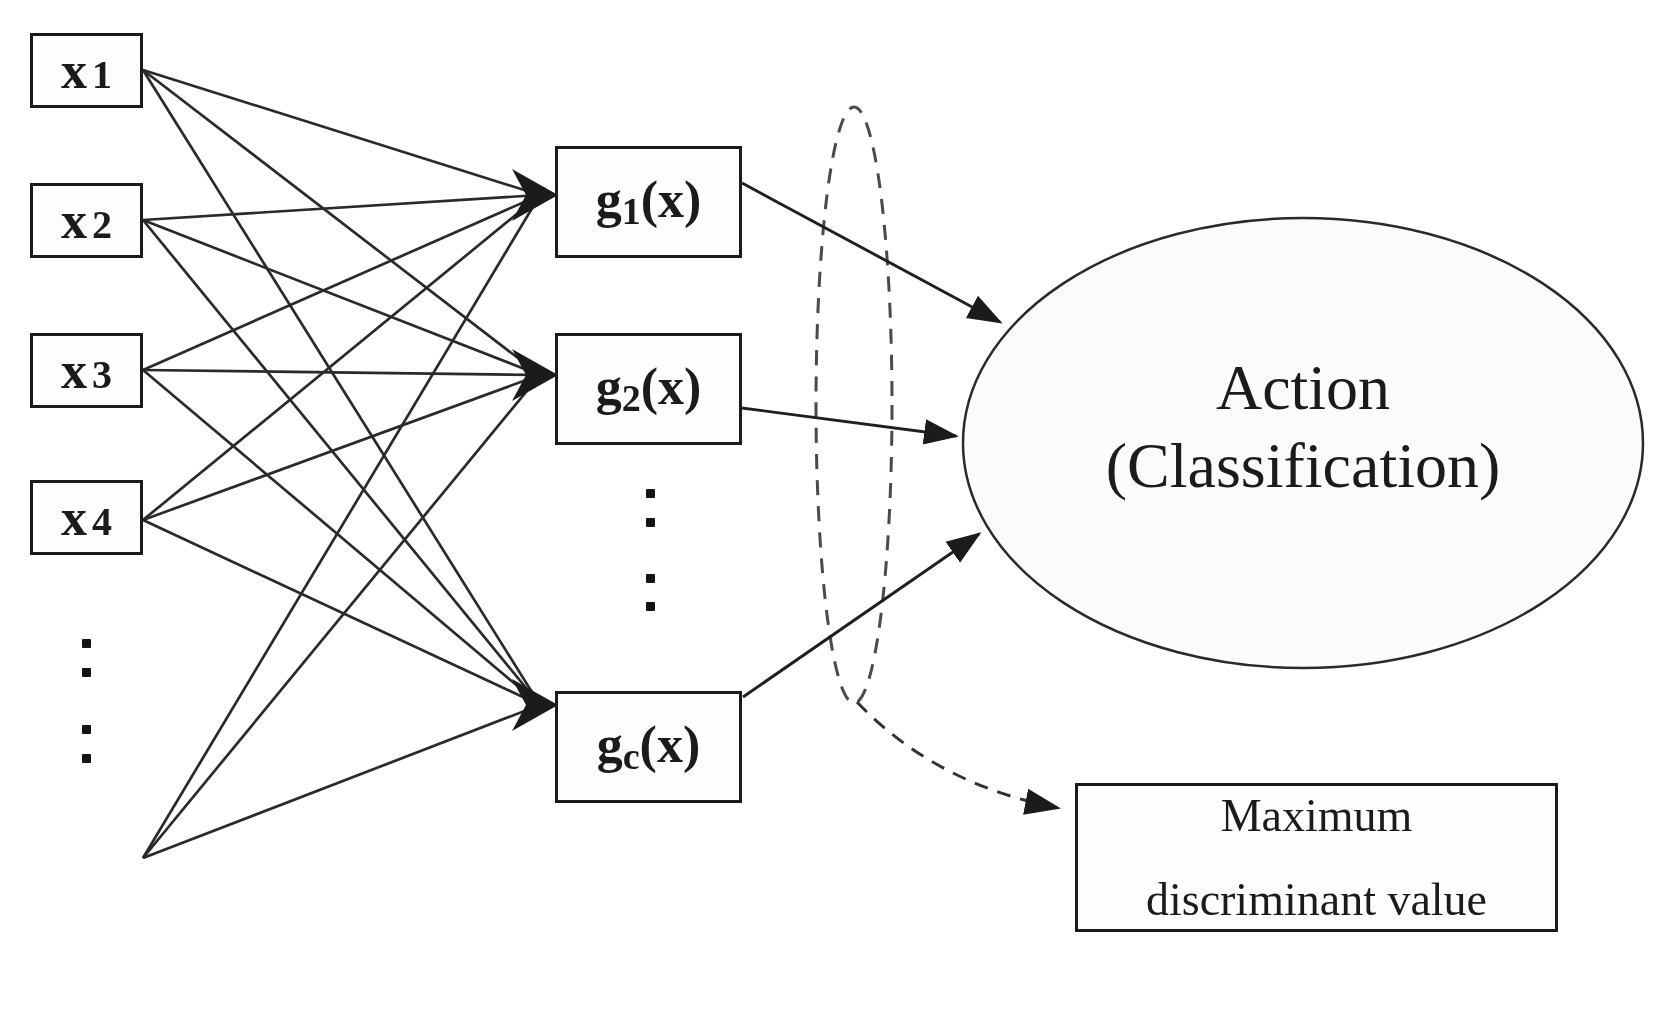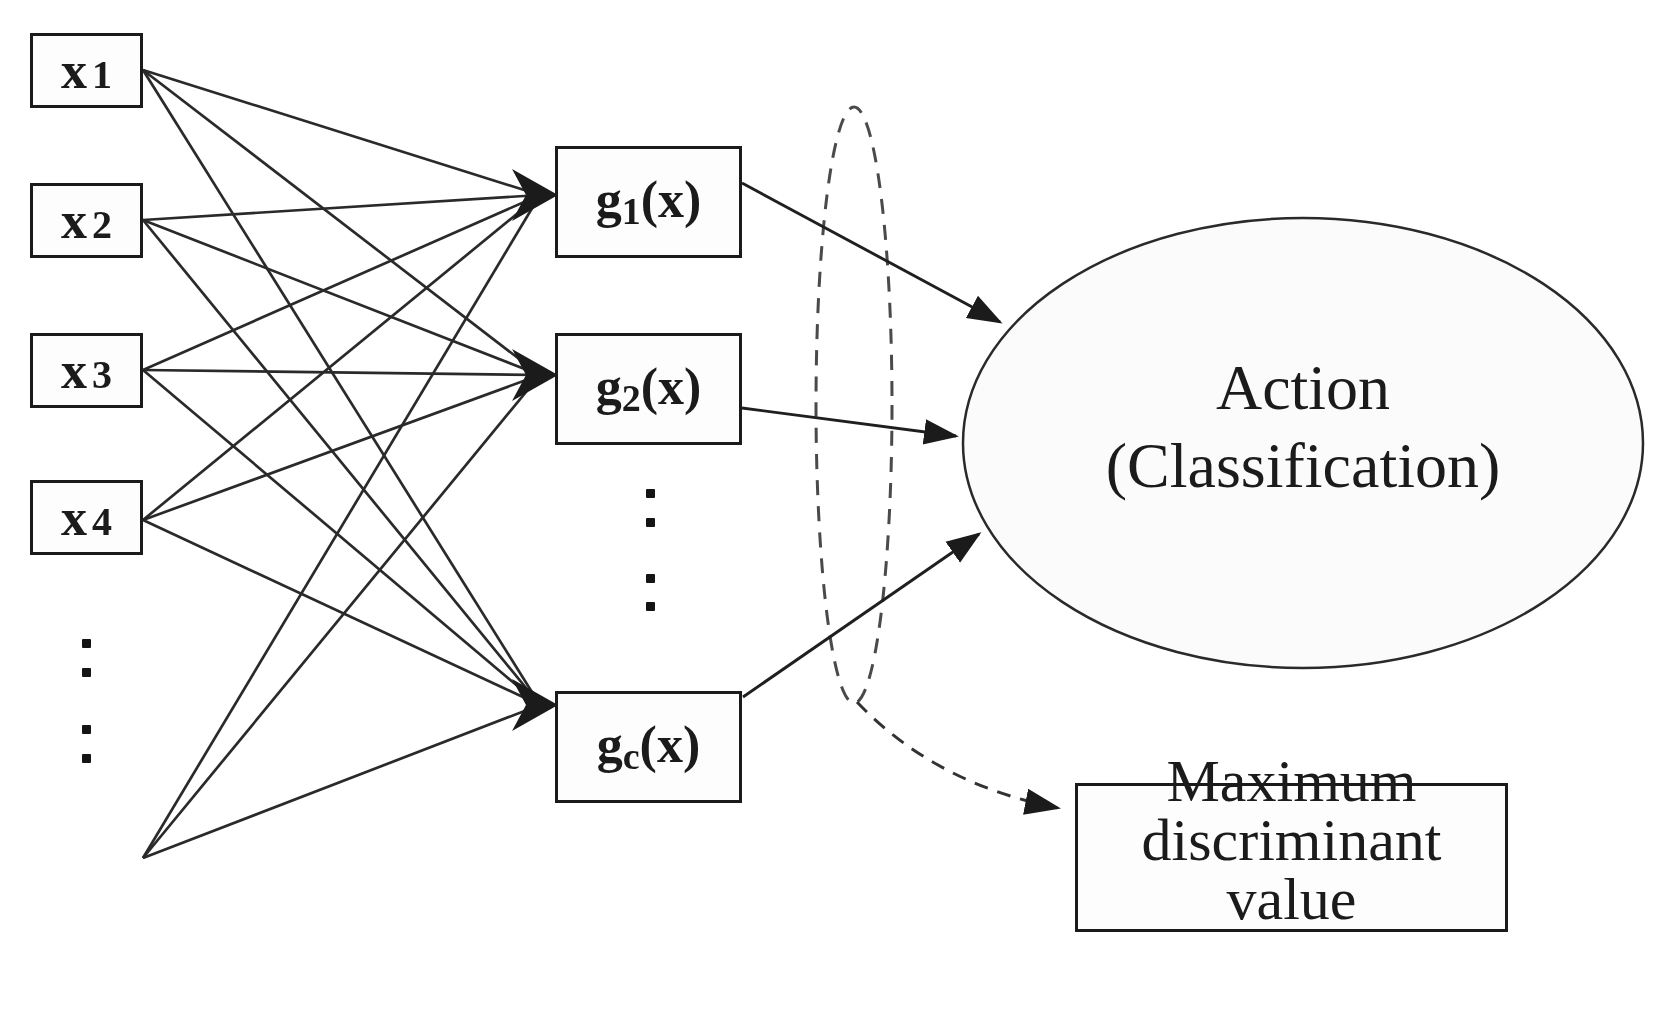--- a/index.html
+++ b/index.html
@@ -34,24 +34,24 @@
   .action-label{
     position:absolute;left:963px;top:218px;width:680px;height:450px;
     display:flex;flex-direction:column;align-items:center;justify-content:center;
     transform:translateY(-16px);
     font-size:64px;line-height:78px;text-align:center;
     pointer-events:none;
   }
 
   
   .maxbox{
-    position:absolute;left:1075px;top:783px;width:433px;height:149px;
+    position:absolute;left:1075px;top:783px;width:483px;height:149px;
     border:3px solid #1b1b1b;background:#fdfdfd;box-sizing:border-box;
-    display:flex;flex-direction:column;align-items:center;justify-content:flex-end;
-    font-size:60px;line-height:59px;text-align:center;
+    display:flex;flex-direction:column;align-items:center;justify-content:space-between;
+    font-size:46px;line-height:59px;text-align:center;
   }
 
   
   .dot{
     position:absolute;width:9px;height:9px;background:#141414;border-radius:1px;
   }
 </style>
 </head>
 <body>
 

